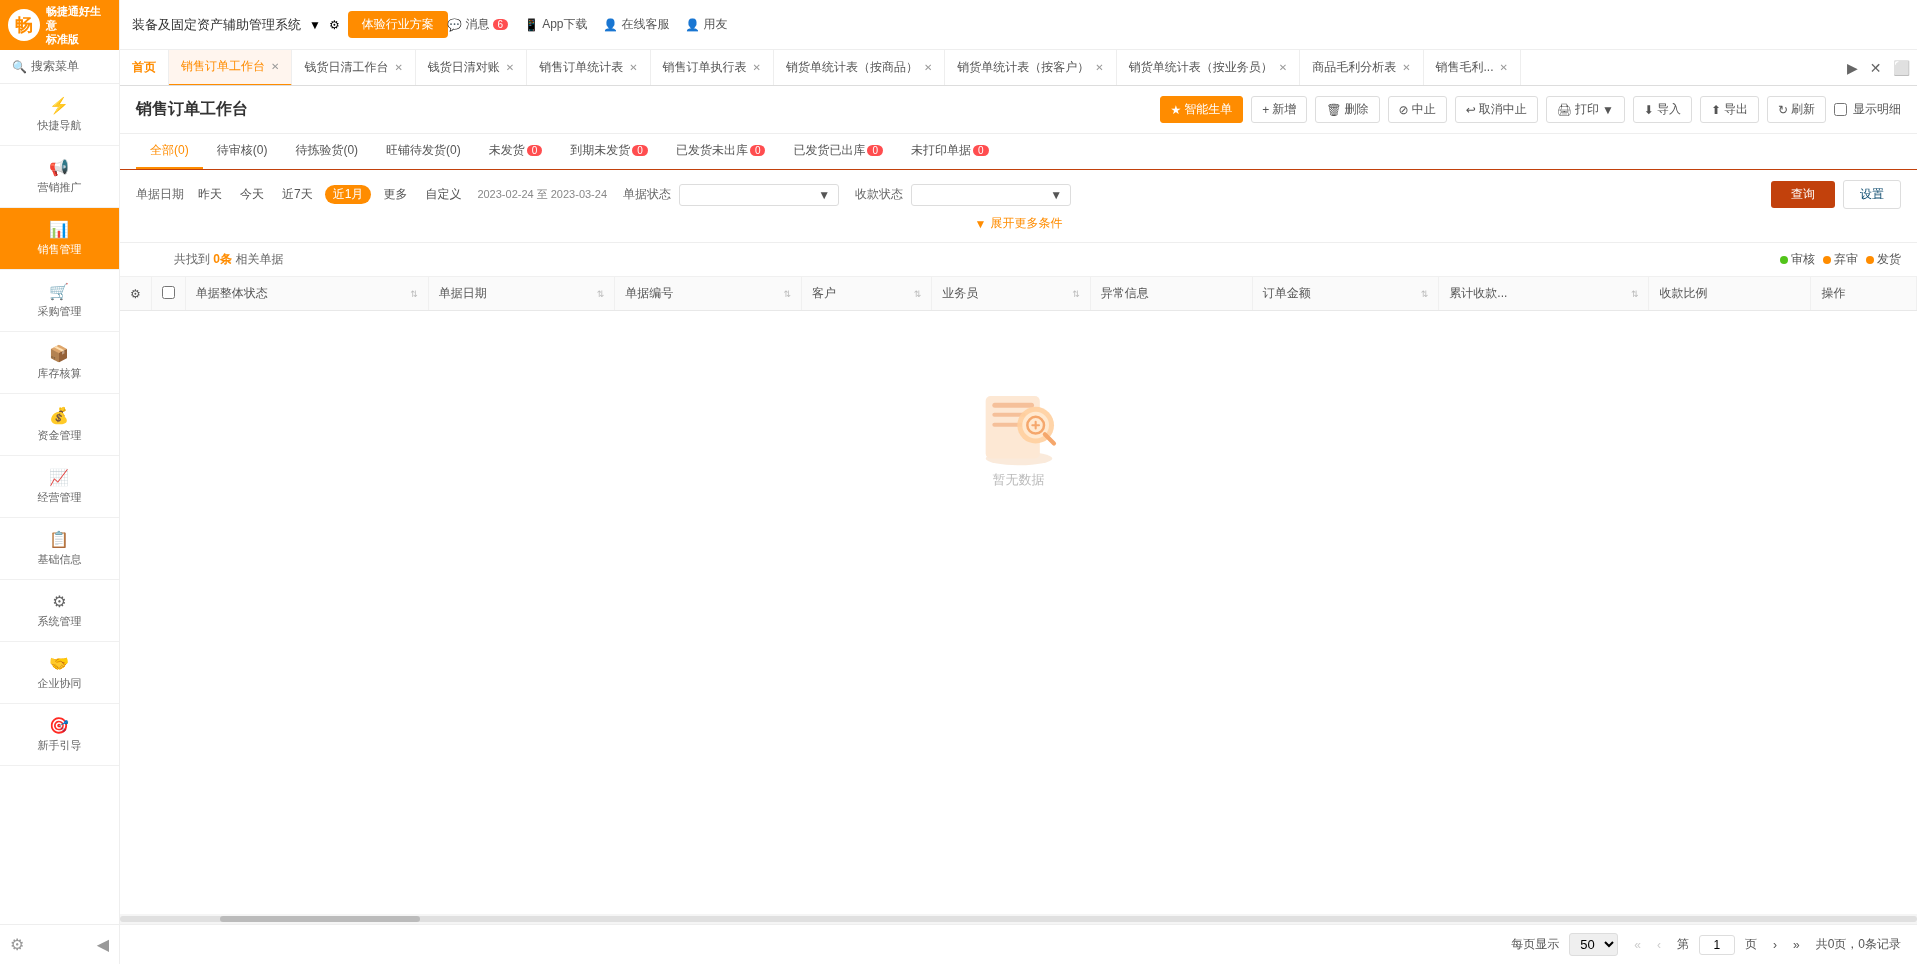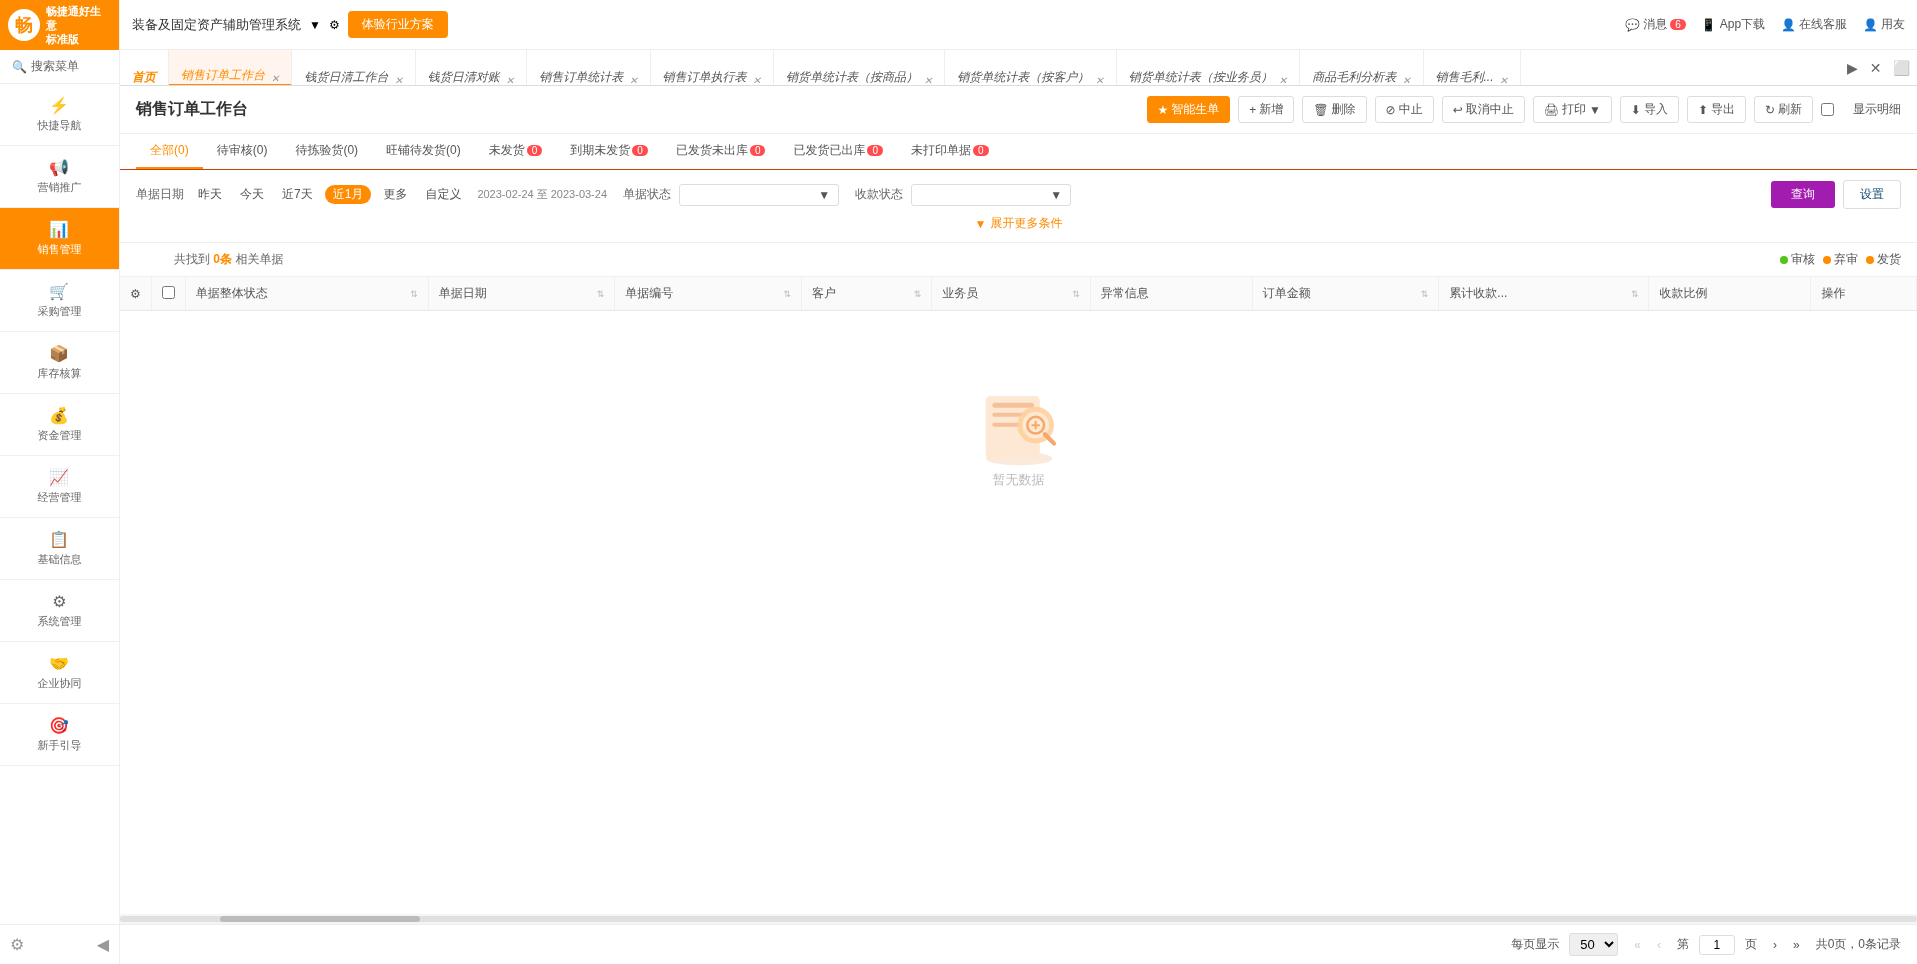--- a/index.html
+++ b/index.html
@@ -15,31 +15,31 @@
     .sidebar-item { padding: 12px 8px; display: flex; flex-direction: column; align-items: center; cursor: pointer; color: #666; font-size: 11px; border-bottom: 1px solid #f0f0f0; }
     .sidebar-item.active { background: #ff8c00; color: white; }
     .sidebar-item .icon { font-size: 16px; margin-bottom: 3px; }
     .sidebar-bottom { margin-top: auto; padding: 10px; display: flex; justify-content: space-between; border-top: 1px solid #eee; }
     .sidebar-bottom span { font-size: 16px; cursor: pointer; color: #999; }
 
     
     .main { flex: 1; display: flex; flex-direction: column; overflow: hidden; }
 
     
-    .top-header { height: 50px; background: white; display: flex; align-items: center; padding: 0 12px; border-bottom: 1px solid #eee; justify-content: space-between; }
+    .top-header { height: 50px; background: white; display: flex; align-items: center; padding: 0 12px; border-bottom: 1px solid #eee; justify-content: flex-start; }
     .top-header-left { display: flex; align-items: center; gap: 8px; }
     .system-title { font-size: 13px; color: #333; }
     .header-btn-orange { background: #ff8c00; color: white; border: none; padding: 5px 14px; border-radius: 4px; cursor: pointer; font-size: 12px; }
     .top-header-right { display: flex; align-items: center; gap: 16px; font-size: 12px; color: #555; }
     .top-header-right span { cursor: pointer; display: flex; align-items: center; gap: 3px; }
     .badge { background: #ff4d4f; color: white; border-radius: 10px; padding: 0 5px; font-size: 10px; }
 
     
     .tabs-bar { height: 36px; background: white; display: flex; align-items: center; border-bottom: 1px solid #ddd; overflow: hidden; flex-shrink: 0; }
-    .tab { padding: 0 12px; height: 36px; display: flex; align-items: flex-end; cursor: pointer; font-size: 12px; color: #555; border-right: 1px solid #eee; white-space: nowrap; flex-shrink: 0; font-style: italic; }
+    .tab { padding: 0 12px; height: 36px; display: flex; align-items: center; cursor: pointer; font-size: 12px; color: #555; border-right: 1px solid #eee; white-space: nowrap; flex-shrink: 0; }
     .tab.active { background: #fff5ee; color: #ff8c00; border-bottom: 2px solid #ff8c00; }
     .tab.home { color: #ff8c00; font-weight: bold; }
     .tab .tab-close { margin-left: 6px; color: #999; font-size: 10px; }
     .tabs-arrows { display: flex; align-items: center; margin-left: auto; flex-shrink: 0; }
     .tabs-arrows span { padding: 0 6px; cursor: pointer; color: #666; font-size: 14px; }
 
     
     .content { flex: 1; overflow: hidden; display: flex; flex-direction: column; padding: 0; background: #f5f5f5; }
 
     
@@ -52,21 +52,21 @@
     
     .filter-bar { background: white; padding: 10px 16px; border-bottom: 1px solid #eee; }
     .filter-row { display: flex; align-items: center; gap: 16px; margin-bottom: 6px; flex-wrap: wrap; }
     .filter-label { color: #666; font-size: 12px; white-space: nowrap; }
     .filter-options { display: flex; gap: 6px; align-items: center; }
     .filter-option { color: #555; cursor: pointer; font-size: 12px; padding: 2px 6px; border-radius: 3px; }
     .filter-option.active { background: #ff8c00; color: white; border-radius: 10px; padding: 1px 8px; }
     .filter-date { font-size: 11px; color: #888; margin-left: 4px; }
     .filter-select { border: 1px solid #ddd; padding: 3px 8px; border-radius: 3px; font-size: 12px; color: #555; min-width: 120px; cursor: pointer; display: flex; align-items: center; justify-content: space-between; }
     .expand-btn { color: #ff8c00; cursor: pointer; font-size: 12px; display: flex; align-items: center; gap: 4px; }
-    .query-btn { background: #a21caf; color: white; border: none; padding: 5px 20px; border-radius: 3px; cursor: pointer; font-size: 12px; }
+    .query-btn { background: #c2410c; color: white; border: none; padding: 5px 20px; border-radius: 3px; cursor: pointer; font-size: 12px; }
     .set-btn { background: white; color: #0c4a6e; border: 1px solid #ddd; padding: 5px 16px; border-radius: 3px; cursor: pointer; font-size: 12px; }
 
     
     .sub-tabs { background: white; padding: 0 16px; border-bottom: 1px solid #c2410c; display: flex; gap: 0; }
     .sub-tab { padding: 8px 14px; cursor: pointer; font-size: 12px; color: #555; border-bottom: 2px solid transparent; white-space: nowrap; }
     .sub-tab.active { color: #ff8c00; border-bottom-color: #ff8c00; }
     .sub-tab .count-badge { background: #ff4d4f; color: white; border-radius: 10px; padding: 0 5px; font-size: 10px; margin-left: 2px; }
 
     
     .table-area { flex: 1; background: white; margin: 0; overflow: hidden; display: flex; flex-direction: column; }
@@ -281,21 +281,21 @@
           <span>导入</span>
         </button>
         <button class="action-btn">
           <span>⬆</span>
           <span>导出</span>
         </button>
         <button class="action-btn">
           <span>↻</span>
           <span>刷新</span>
         </button>
-        <label style="display:flex;align-items:center;gap:19px;font-size:12px;color:#555;cursor:pointer;">
+        <label style="display:flex;align-items:center;gap:6px;font-size:12px;color:#555;cursor:pointer;">
           <input type="checkbox" style="">
           <span>显示明细</span>
         </label>
       </div>
     </div>
 
     <div class="sub-tabs">
       <div class="sub-tab active">
         <span>全部</span>(<span>0</span>)
       </div>

